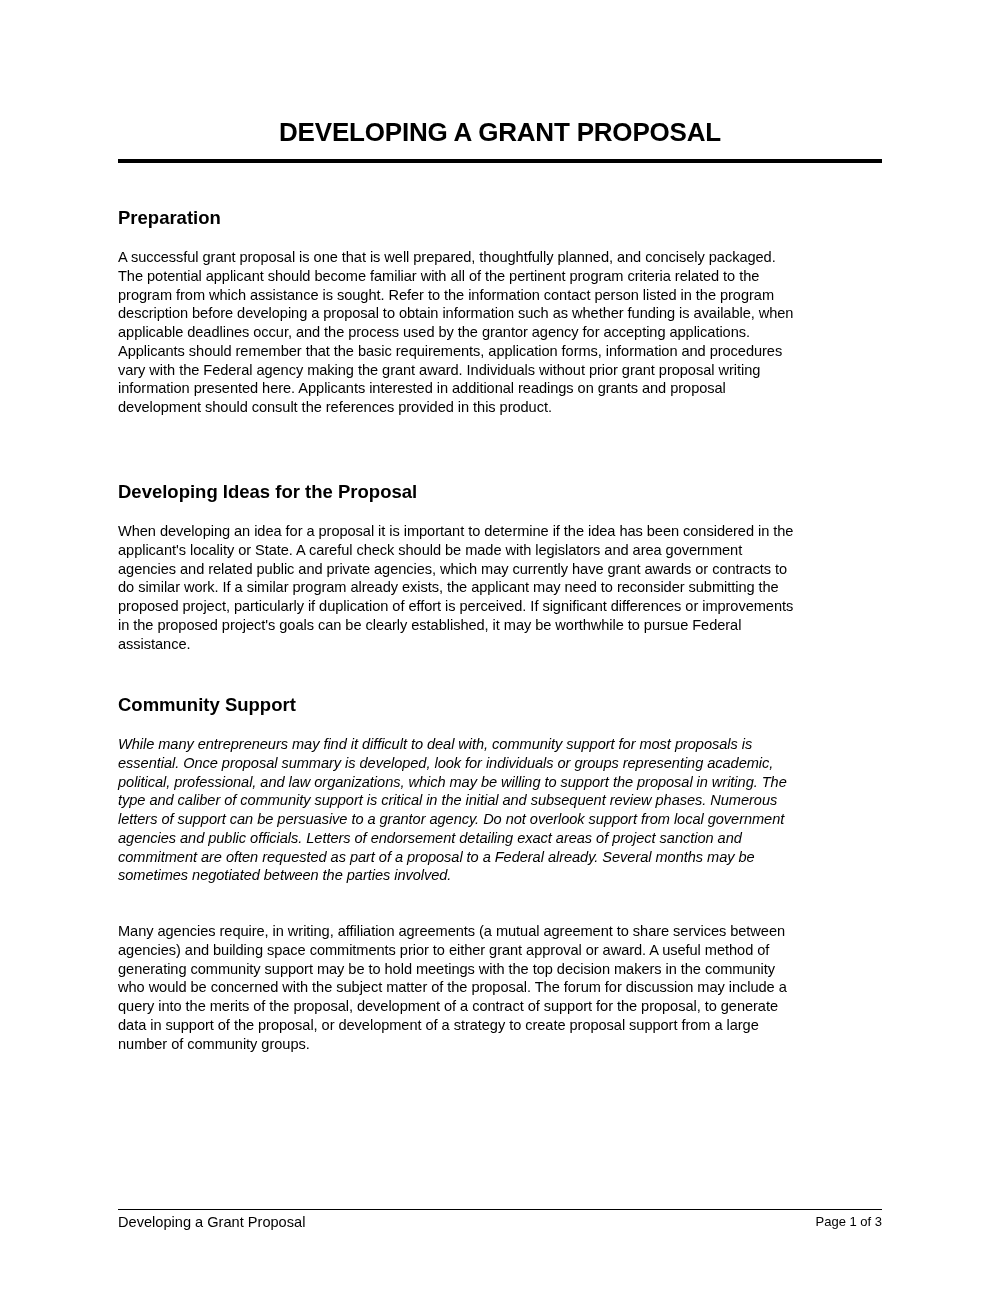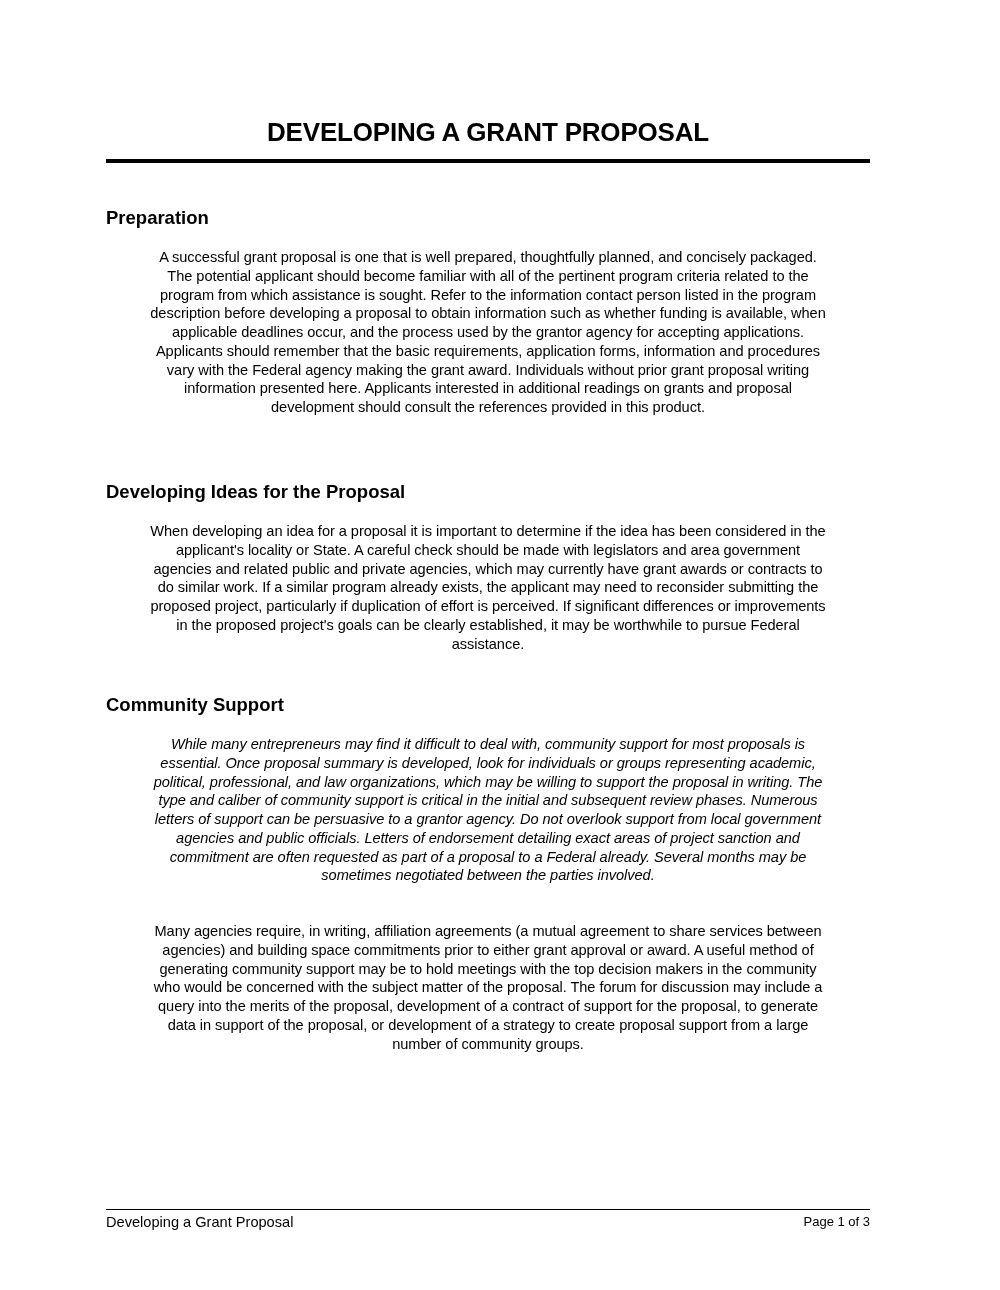--- a/index.html
+++ b/index.html
@@ -10,21 +10,21 @@
     body {
       width: 1000px;
       height: 1290px;
       position: relative;
       font-family: "Liberation Sans", sans-serif;
       color: #000000;
       overflow: hidden;
     }
     .page {
       position: absolute;
-      left: 106px;
+      left: 118px;
       top: 0;
       width: 764px;
       height: 939px;
     }
     .doc-title {
       position: absolute;
       top: 116px;
       left: 0;
       width: 764px;
       text-align: center;
@@ -51,21 +51,20 @@
       line-height: 24px;
     }
     .para {
       position: absolute;
       left: 0;
       width: 764px;
       margin: 0;
       font-size: 14.6px;
       line-height: 18.75px;
       letter-spacing: -0.05px;
-      text-align: center;
     }
     .para .ln {
       display: block;
       white-space: nowrap;
     }
     .footer-rule {
       position: absolute;
       top: 1209px;
       left: 0;
       width: 764px;

